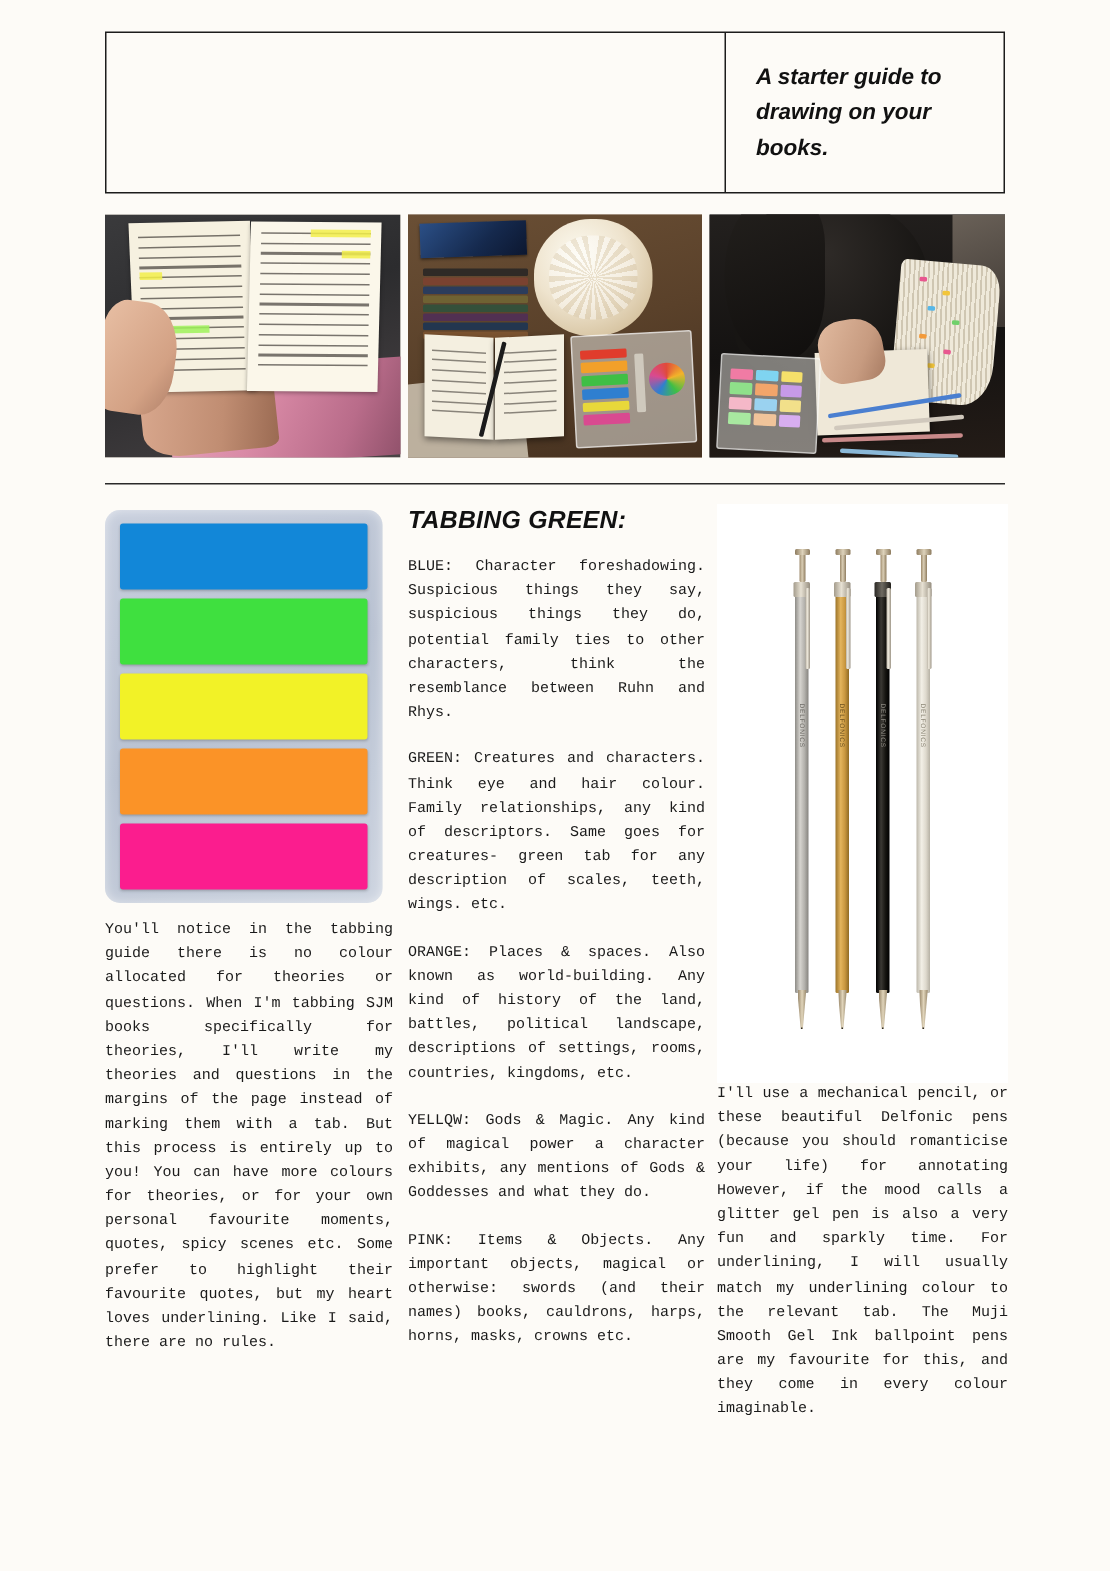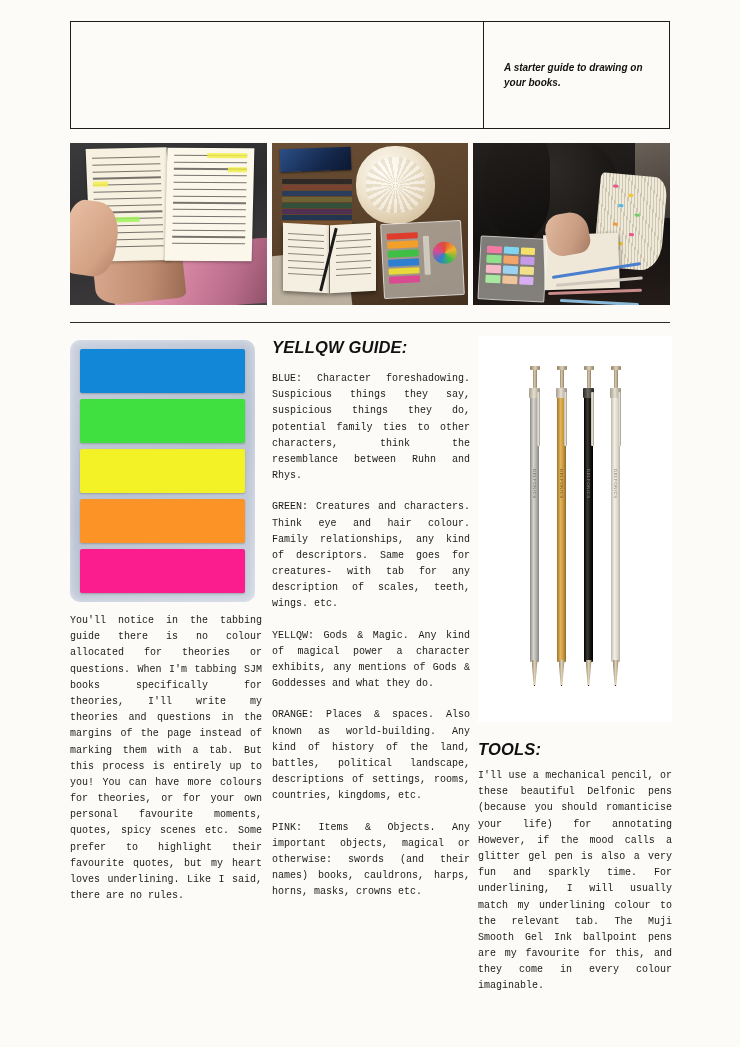--- a/index.html
+++ b/index.html
@@ -62,21 +62,21 @@
     display: flex;
     align-items: center;
     padding-left: 20px;
     padding-right: 12px;
     box-sizing: border-box;
   }
   .header-sub {
     font-family: "Liberation Sans", sans-serif;
     font-style: italic;
     font-weight: bold;
-    font-size: 10px;
+    font-size: 15px;
     line-height: 1.55;
     color: #111111;
   }
 
   
   .photo-strip {
     position: absolute;
     left: 70px;
     top: 143px;
     width: 600px;
@@ -560,26 +560,26 @@
       <div class="tab" style="background:#3fe03f"></div>
       <div class="tab" style="background:#f2f227"></div>
       <div class="tab" style="background:#fb9327"></div>
       <div class="tab" style="background:#fb1d8e"></div>
     </div>
 
     <div class="body-text">You'll notice in the tabbing guide there is no colour allocated for theories or questions. When I'm tabbing SJM books specifically for theories, I'll write my theories and questions in the margins of the page instead of marking them with a tab. But this process is entirely up to you! You can have more colours for theories, or for your own personal favourite moments, quotes, spicy scenes etc. Some prefer to highlight their favourite quotes, but my heart loves underlining. Like I said, there are no rules.</div>
   </div>
 
   <div class="col-mid">
-    <div class="sec-head">YELLQW GUIDE:</div>
+    <div class="sec-head">TABBING GREEN:</div>
 
     <div class="body-text">BLUE: Character foreshadowing. Suspicious things they say, suspicious things they do, potential family ties to other characters, think the resemblance between Ruhn and Rhys.</div>
-    <div class="body-text">GREEN: Creatures and characters. Think eye and hair colour. Family relationships, any kind of descriptors. Same goes for creatures- with tab for any description of scales, teeth, wings. etc.</div>
+    <div class="body-text">GREEN: Creatures and characters. Think eye and hair colour. Family relationships, any kind of descriptors. Same goes for creatures- green tab for any description of scales, teeth, wings. etc.</div>
+    <div class="body-text">ORANGE: Places &amp; spaces. Also known as world-building. Any kind of history of the land, battles, political landscape, descriptions of settings, rooms, countries, kingdoms, etc.</div>
     <div class="body-text">YELLQW: Gods &amp; Magic. Any kind of magical power a character exhibits, any mentions of Gods &amp; Goddesses and what they do.</div>
-    <div class="body-text">ORANGE: Places &amp; spaces. Also known as world-building. Any kind of history of the land, battles, political landscape, descriptions of settings, rooms, countries, kingdoms, etc.</div>
     <div class="body-text">PINK: Items &amp; Objects. Any important objects, magical or otherwise: swords (and their names) books, cauldrons, harps, horns, masks, crowns etc.</div>
   </div>
 
   <div class="col-right">
 
     <div class="pens-panel">
       <div class="pens-wrap">
 
         <div class="pen-item">
           <div class="pen-body" style="background:linear-gradient(90deg,#8d8b86 0%,#d6d4cf 38%,#b4b2ad 70%,#86847f 100%)"></div>
@@ -613,17 +613,16 @@
           <div class="pen-collar"></div>
           <div class="pen-knock"></div>
           <div class="pen-clip"></div>
           <div class="pen-label" style="color:#8d8878">DELFONICS</div>
           <div class="pen-tip"></div>
         </div>
 
       </div>
     </div>
 
-    <div class="sec-head">TOOLS:</div>
     <div class="body-text">I'll use a mechanical pencil, or these beautiful Delfonic pens (because you should romanticise your life) for annotating However, if the mood calls a glitter gel pen is also a very fun and sparkly time. For underlining, I will usually match my underlining colour to the relevant tab. The Muji Smooth Gel Ink ballpoint pens are my favourite for this, and they come in every colour imaginable.</div>
   </div>
 
 </div>
 
 </body></html>

